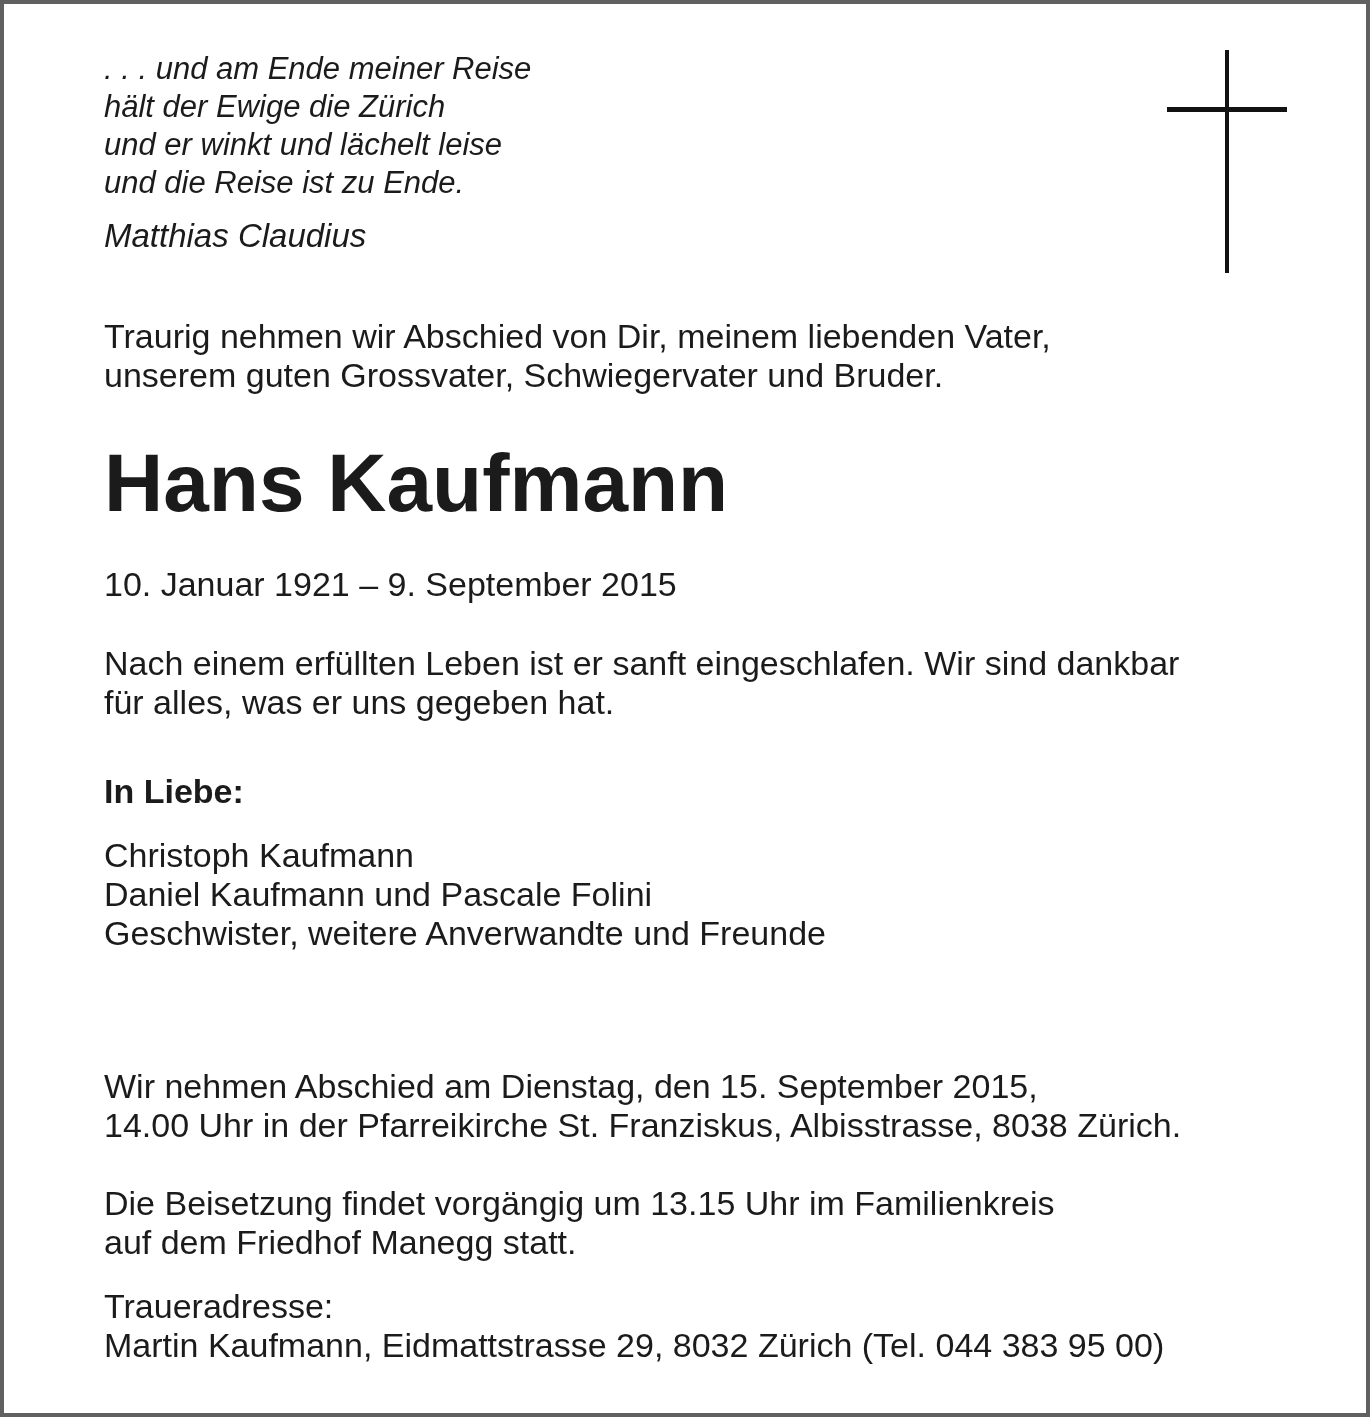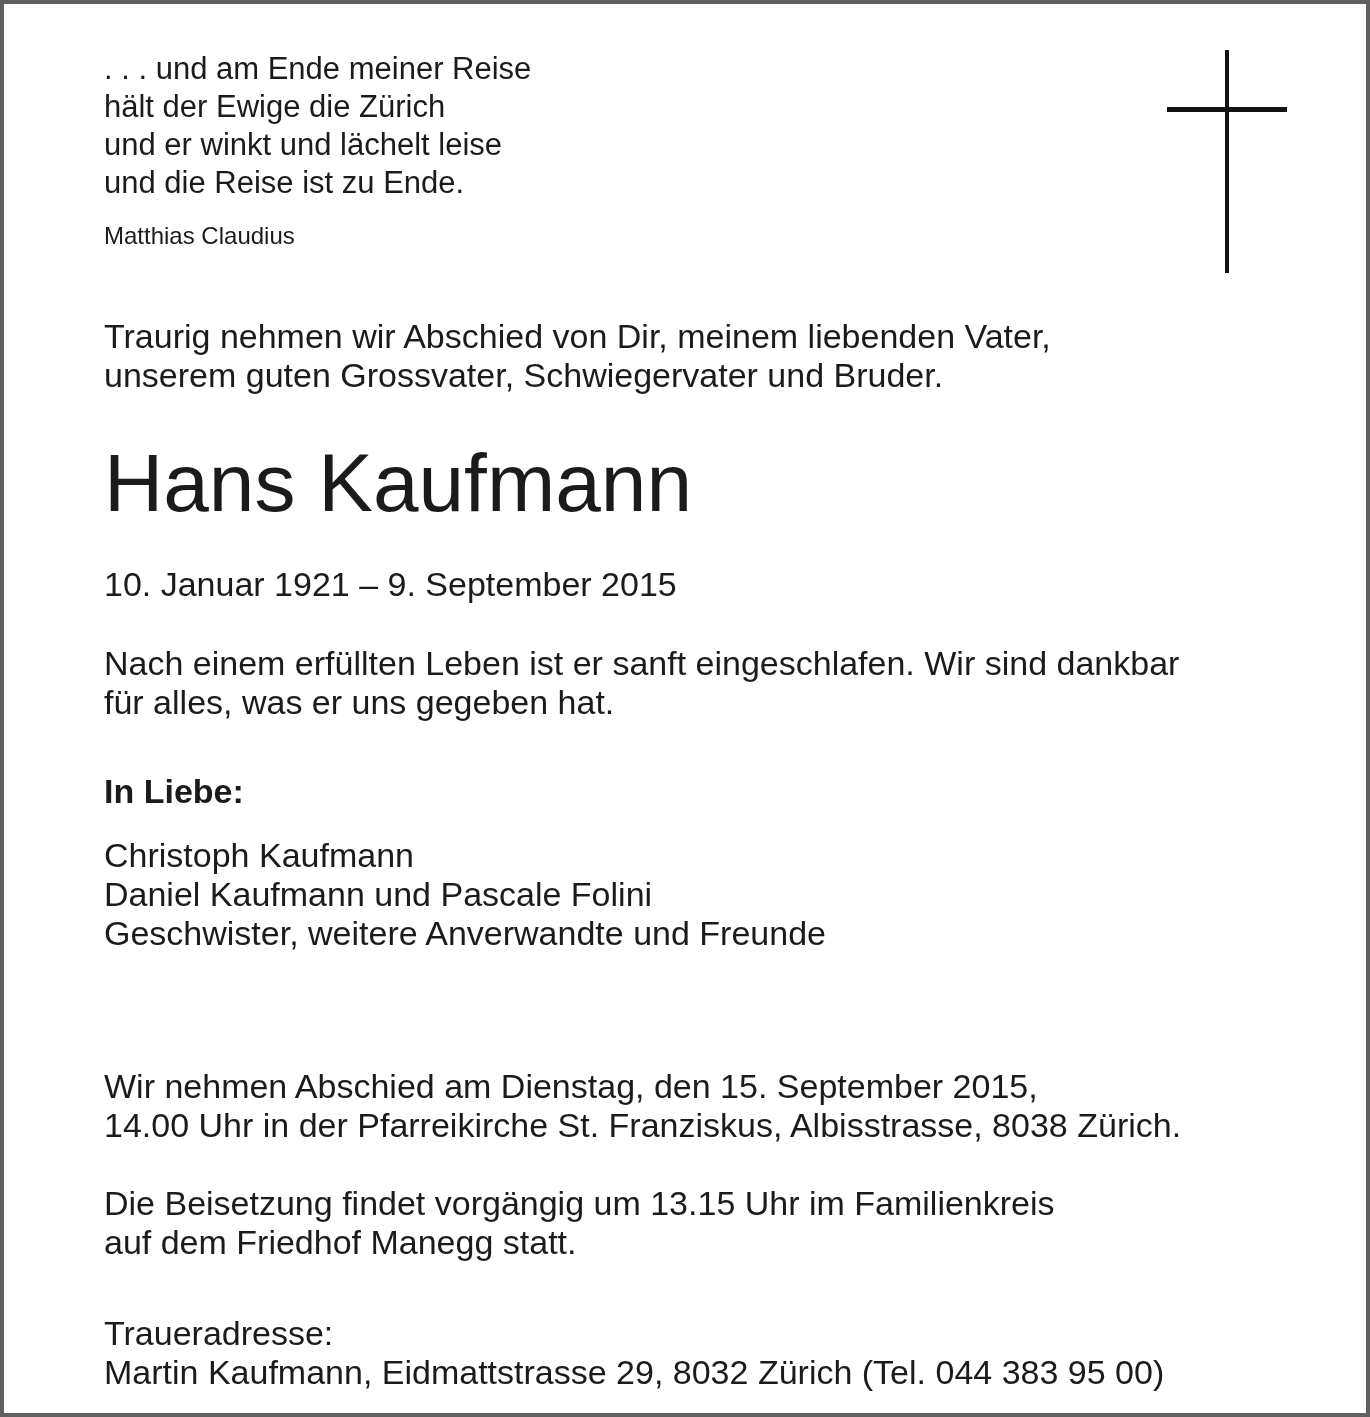--- a/index.html
+++ b/index.html
@@ -18,26 +18,28 @@
     color: #1b1b1b;
     overflow: hidden;
   }
   .block {
     position: absolute;
     left: 100px;
     white-space: nowrap;
   }
   .poem {
     top: 46px;
+    font-style: italic;
     font-size: 31px;
     line-height: 38px;
   }
   .attribution {
     top: 215px;
-    font-size: 24px;
+    font-style: italic;
+    font-size: 33px;
     line-height: 34px;
   }
   .cross {
     position: absolute;
     left: 1163px;
     top: 46px;
     width: 120px;
     height: 223px;
   }
   .cross-v {
@@ -58,30 +60,30 @@
   }
   .body-text {
     font-size: 34px;
     line-height: 39px;
   }
   .intro    { top: 313px; }
   .name {
     top: 438px;
     font-size: 82px;
     line-height: 1;
-    font-weight: 400;
+    font-weight: 700;
     margin: 0;
   }
   .dates    { top: 561px; }
   .eulogy   { top: 640px; }
   .closing  { top: 768px; font-weight: bold; }
   .mourners { top: 832px; }
   .farewell { top: 1063px; }
   .burial   { top: 1180px; }
-  .address  { top: 1283px; margin-top: 27px; }
+  .address  { top: 1283px; }
 </style>
 </head>
 <body>
 
 <div class="page">
 
   <div class="block poem">
     <div>. . . und am Ende meiner Reise</div>
     <div>hält der Ewige die Zürich</div>
     <div>und er winkt und lächelt leise</div>

